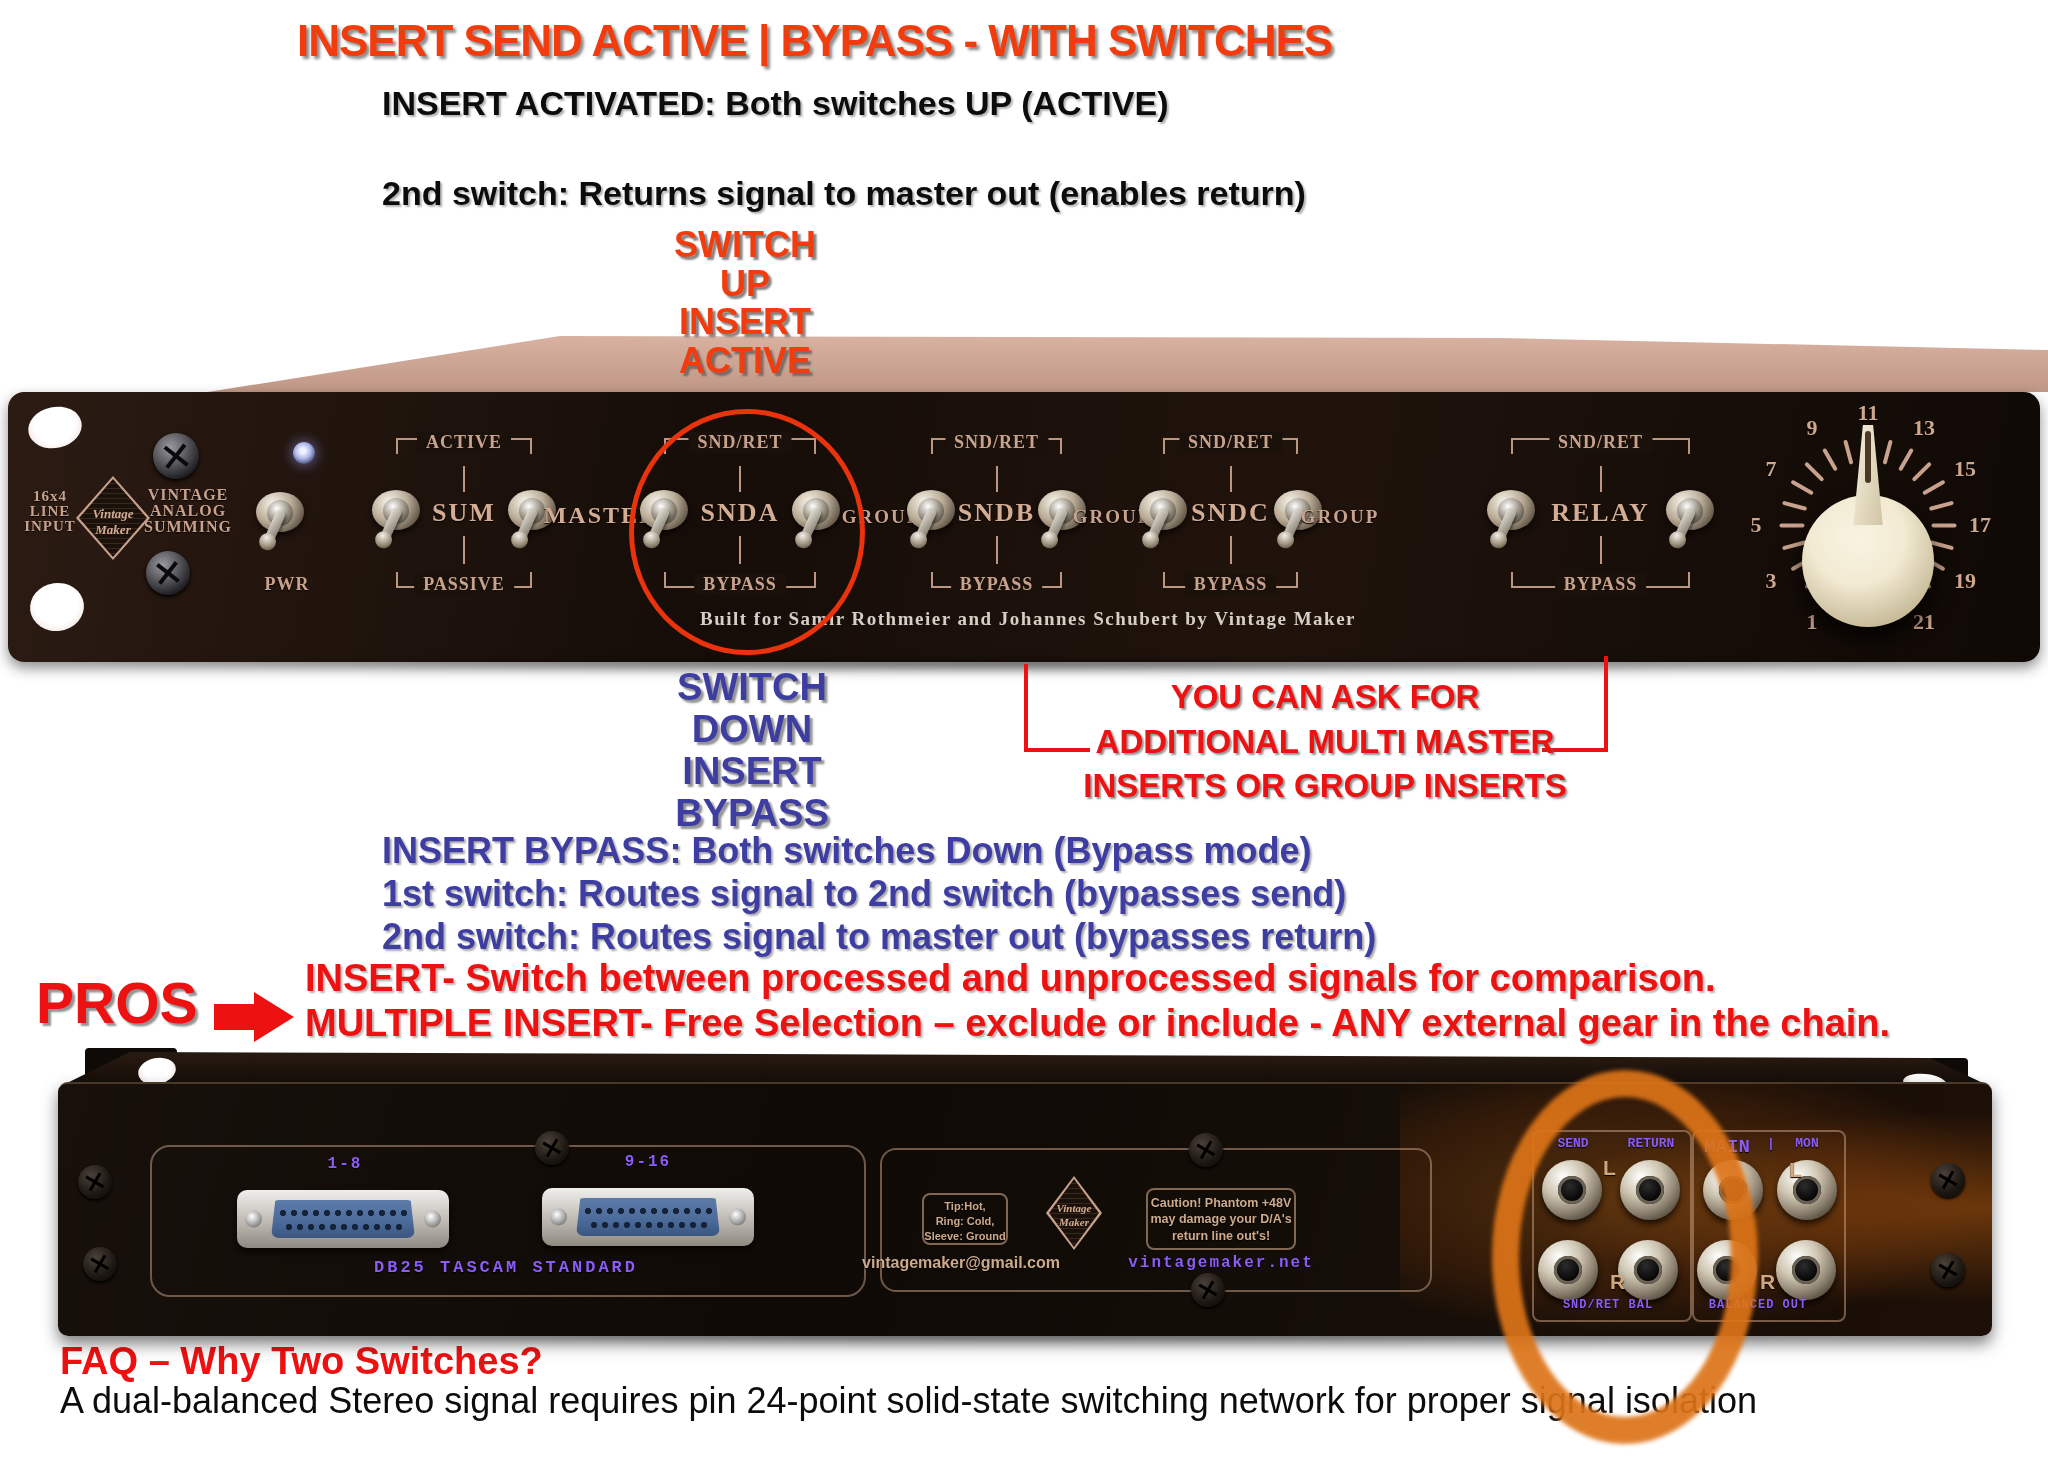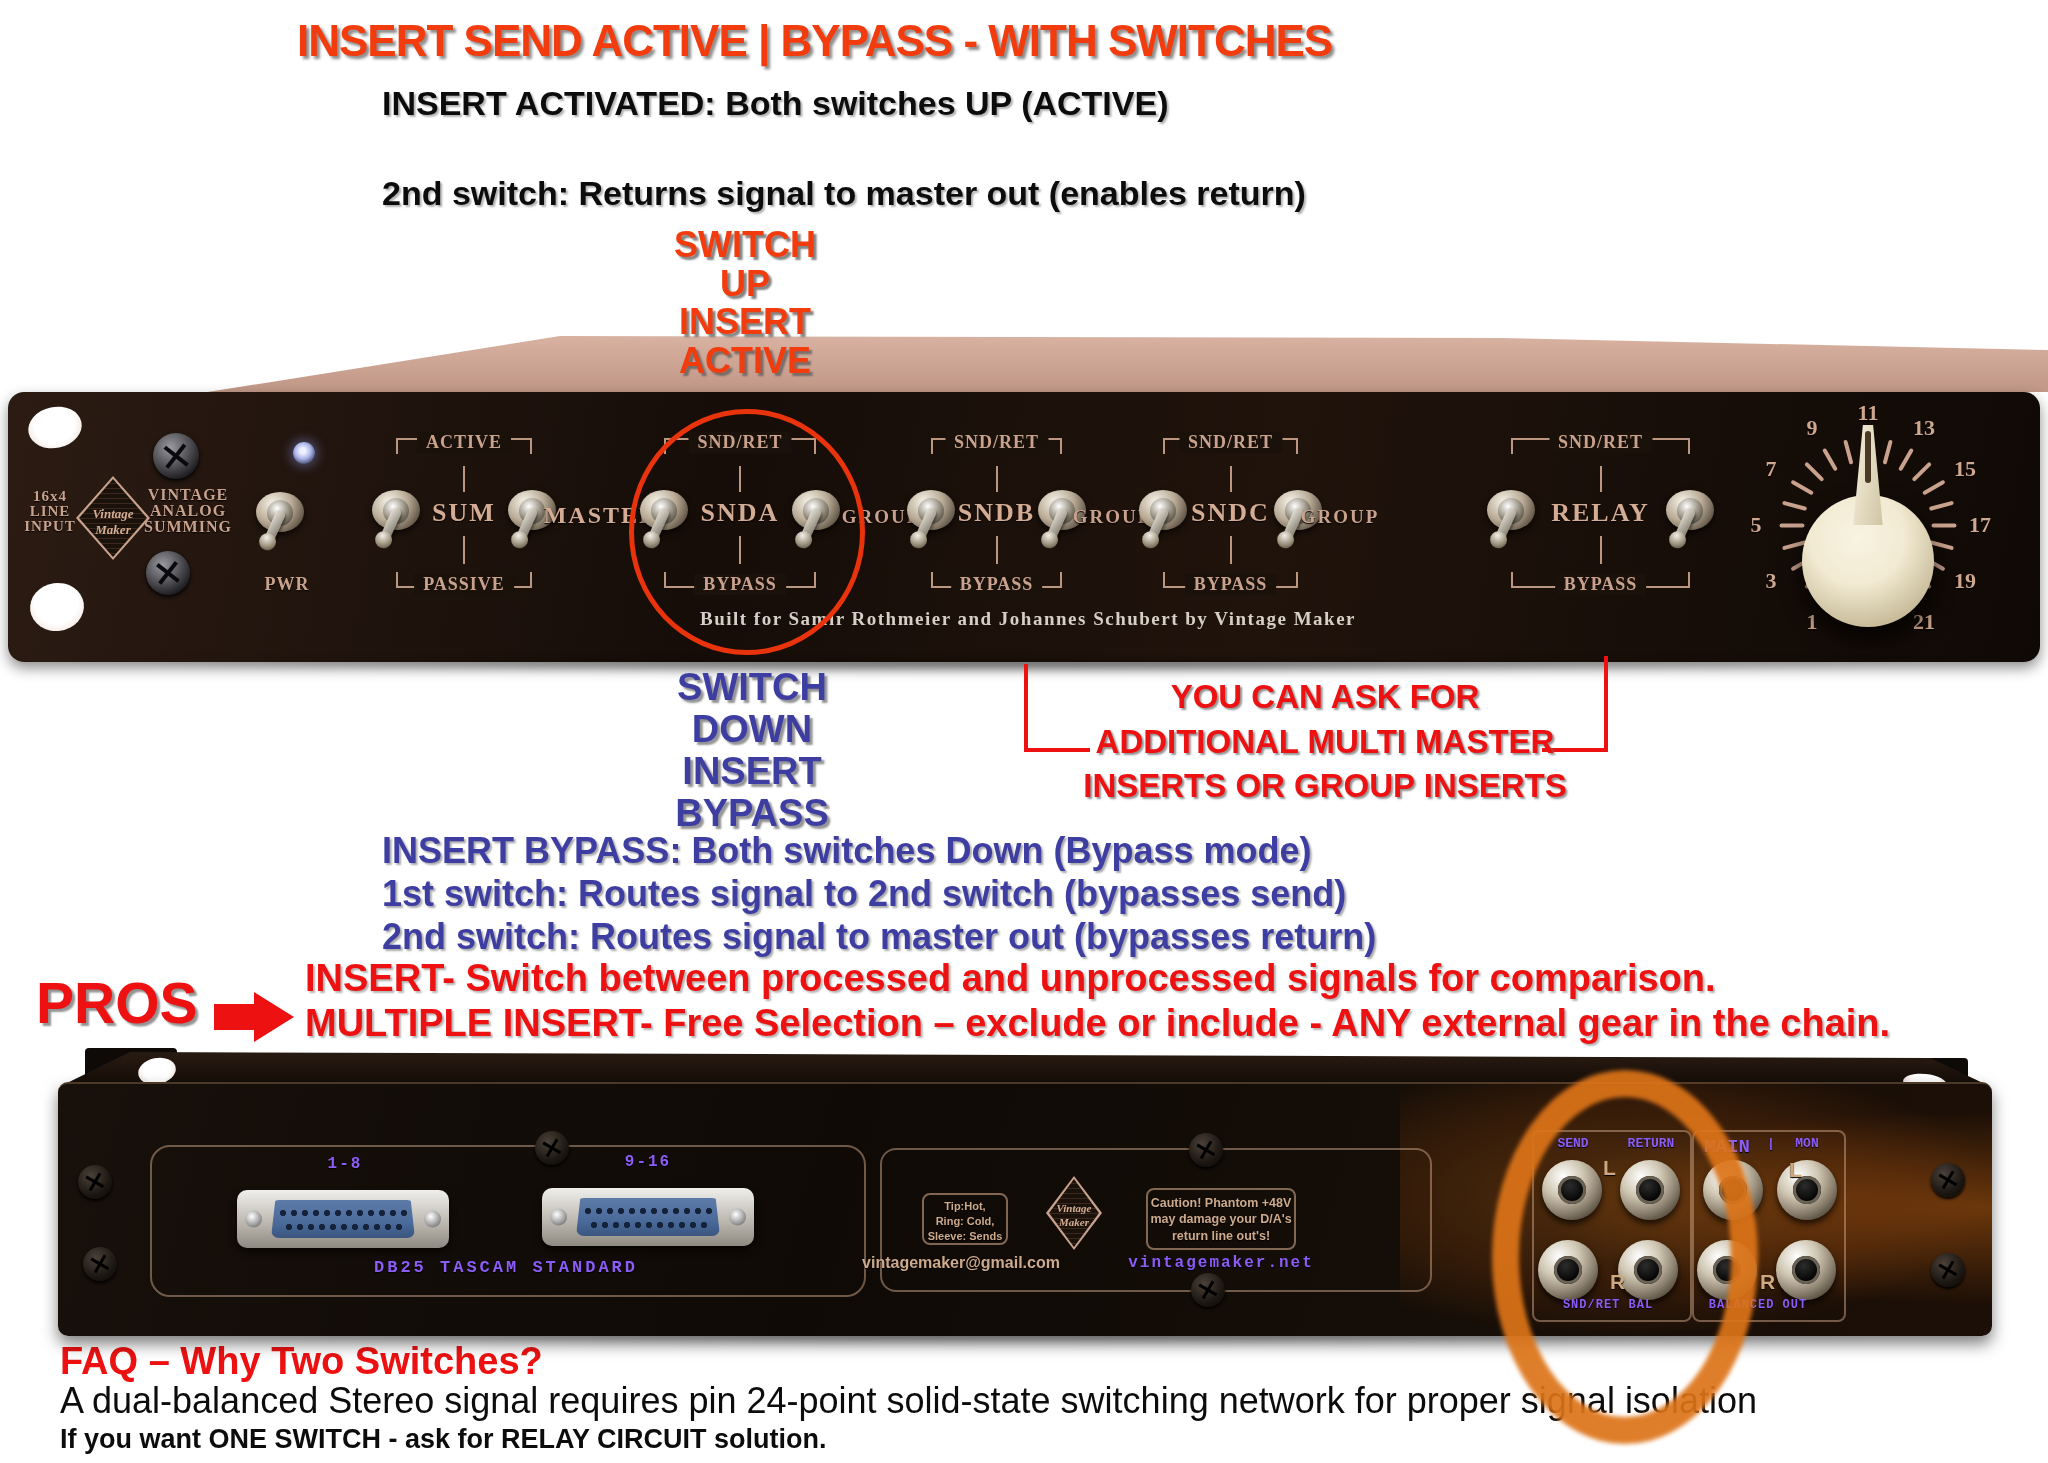--- a/index.html
+++ b/index.html
@@ -425,21 +425,21 @@
       <div class="dscrew" style="left:8px"></div>
         <div class="dscrew" style="right:8px"></div>
     </div>
     <div class="abs rtext" style="left:506px;top:1258px;transform:translateX(-50%);font-size:17px;letter-spacing:3px">DB25 TASCAM STANDARD</div>
 
     <div class="abs routline" style="left:880px;top:1148px;width:548px;height:140px;border-radius:16px"></div>
     <div class="abs rnote" style="left:922px;top:1193px;width:82px;height:48px">
       <div class="rsans" style="font-size:11px;line-height:1.35;padding-top:4px">
         <div>Tip:Hot,</div>
         <div>Ring: Cold,</div>
-        <div>Sleeve: Sends</div>
+        <div>Sleeve: Ground</div>
       </div>
     </div>
     <div class="abs vm-logo" style="left:1046px;top:1176px;width:56px;height:74px">
       <div class="d1"></div>
         <div class="d2"></div>
       <span style="top:26px;font-size:11px">Vintage</span>
       <span style="top:40px;font-size:11px">Maker</span>
     </div>
     <div class="abs rnote" style="left:1146px;top:1188px;width:146px;height:58px">
       <div class="rsans" style="font-size:12.5px;line-height:1.3;padding-top:5px">
@@ -482,14 +482,13 @@
     <div class="abs rscrew" style="left:1189px;top:1133px"></div>
     <div class="abs rscrew" style="left:1191px;top:1273px"></div>
     <div class="abs rscrew" style="left:1931px;top:1163px"></div>
     <div class="abs rscrew" style="left:1931px;top:1253px"></div>
 
     <div class="abs ring"></div>
   </section>
 
   <div class="abs faq-h">FAQ – Why Two Switches?</div>
   <div class="abs faq-b">A dual-balanced Stereo signal requires pin 24-point solid-state switching network for proper signal isolation</div>
-  <div class="abs faq-n">If you want ONE SWITCH - ask for RELAY CIRCUIT solution.</div>
 </div>
 
 </body></html>

